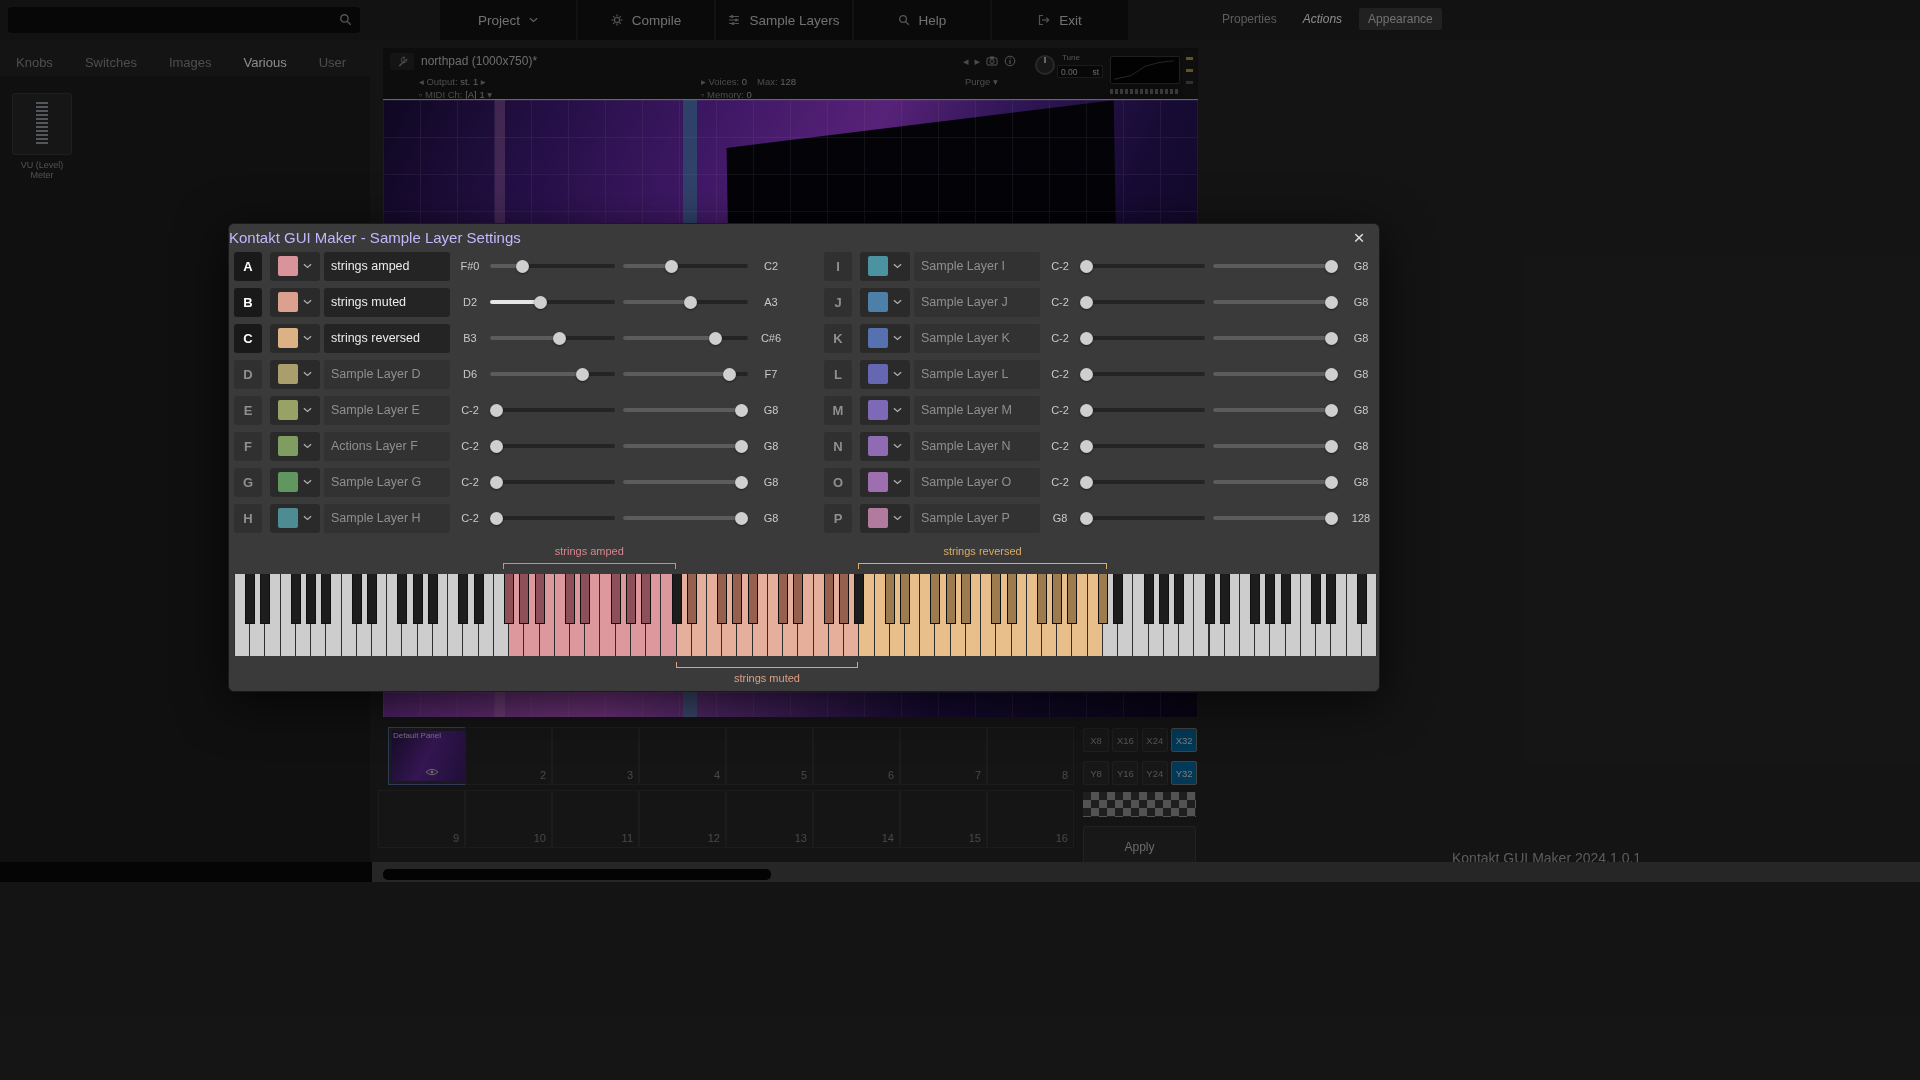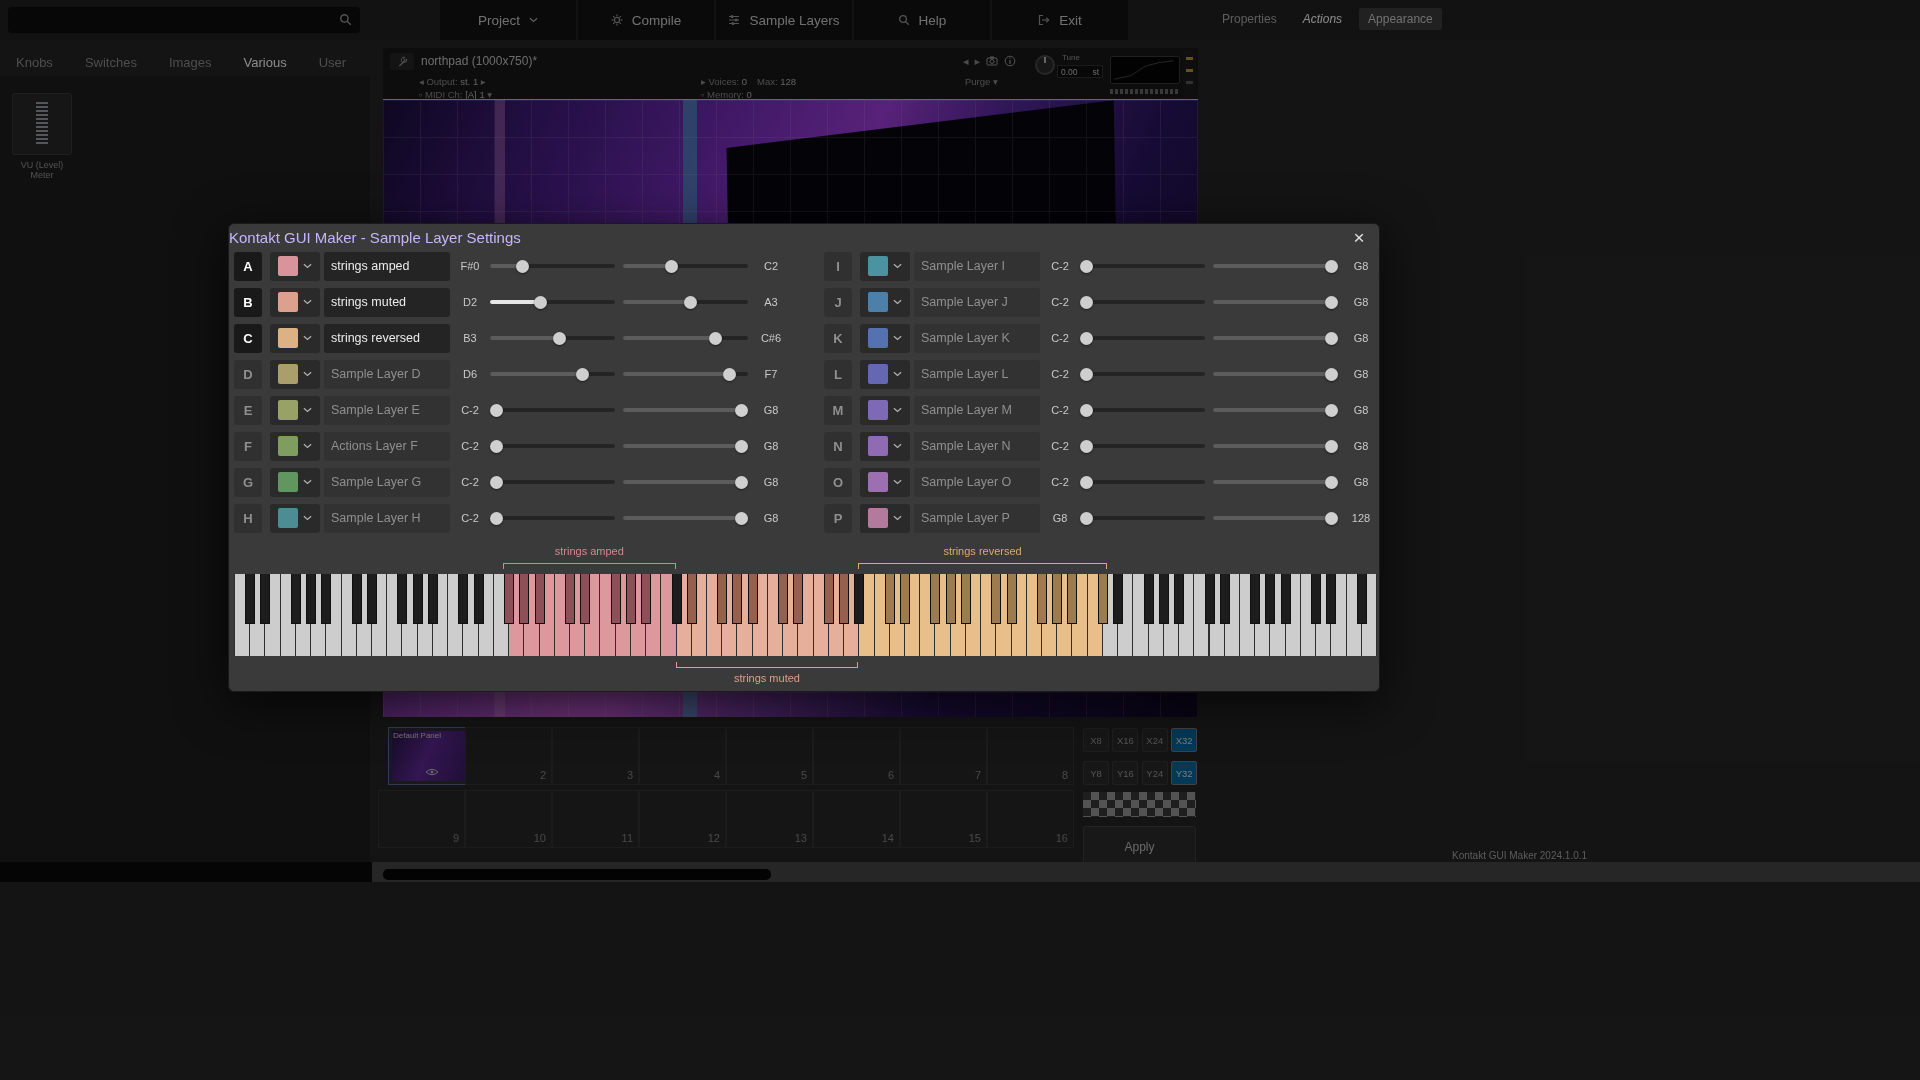--- a/index.html
+++ b/index.html
@@ -77,21 +77,21 @@
   #xy-grid { position:absolute; left:1083px; top:728px; width:116px; height:58px; }
   .xy-btn { position:absolute; width:26px; height:24px; background:#2b2b2b; border:1px solid #3a3a3a; border-radius:2px;
             color:#999; font-size:9.5px; display:flex; align-items:center; justify-content:center; }
   .xy-btn.active { background:#0369a1; border-color:#7a7a7a; color:#e0e0e0; }
   #checker { position:absolute; left:1083px; top:792px; width:113px; height:25px; background-color:#3a3a3a;
      background-image:linear-gradient(45deg,#9a9a9a 25%,transparent 25%,transparent 75%,#9a9a9a 75%),
                       linear-gradient(45deg,#9a9a9a 25%,transparent 25%,transparent 75%,#9a9a9a 75%);
      background-size:16px 16px; background-position:0 0,8px 8px; }
   #apply-btn { position:absolute; left:1083px; top:826px; width:113px; height:42px; background:#2e2e2e; border:1px solid #3f3f3f;
                border-radius:2px; color:#c0c0c0; font-size:12px; display:flex; align-items:center; justify-content:center; }
-  #version { position:absolute; left:1452px; top:850px; font-size:10px; color:#a8a8a8; }
+  #version { position:absolute; left:1452px; top:850px; font-size:14px; color:#a8a8a8; }
   #bottom-strip { position:absolute; left:0; top:862px; width:1920px; height:20px; background:#474747; }
   #bottom-left-black { position:absolute; left:0; top:862px; width:372px; height:20px; background:#0a0a0a; }
   #bottom-scroll { position:absolute; left:383px; top:869px; width:388px; height:11px; background:#060606; border-radius:5px; }
 
   
   #dim { position:absolute; inset:0; background:rgba(0,0,0,0.46); z-index:40; }
 
   
   #dialog { position:absolute; left:228px; top:223px; width:1152px; height:469px; background:#3a3a3a;
             border:1px solid #1a1a1a; border-radius:6px; z-index:100; box-shadow:0 10px 50px rgba(0,0,0,.7); }

